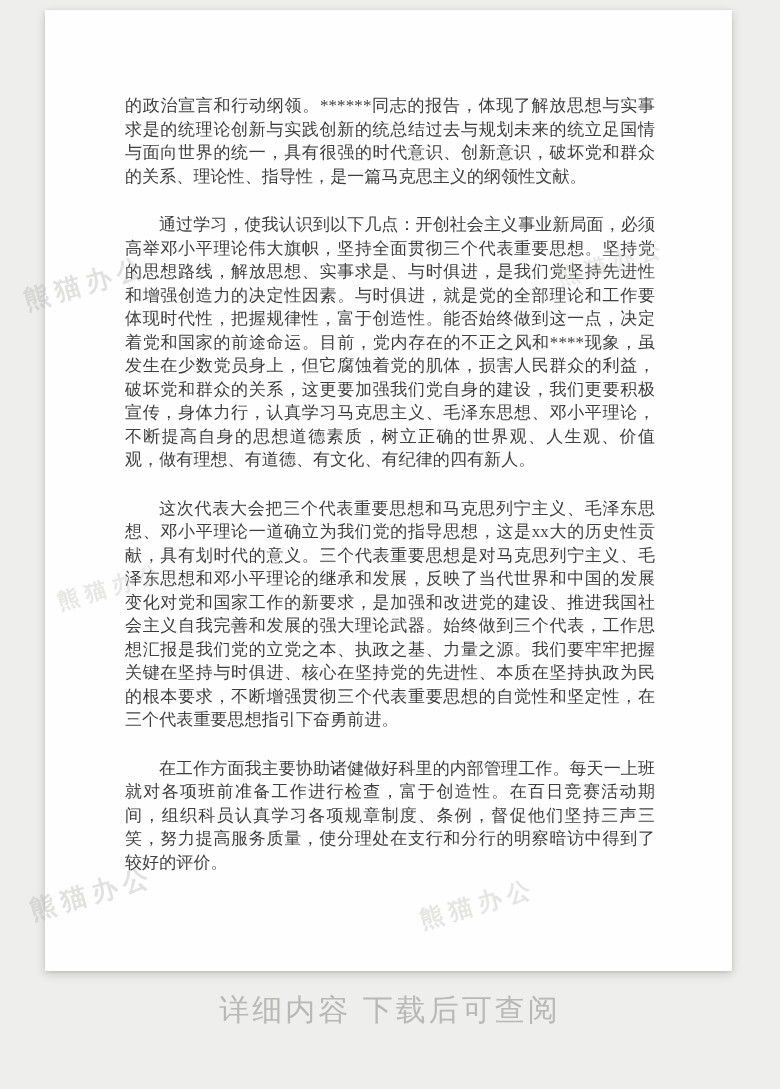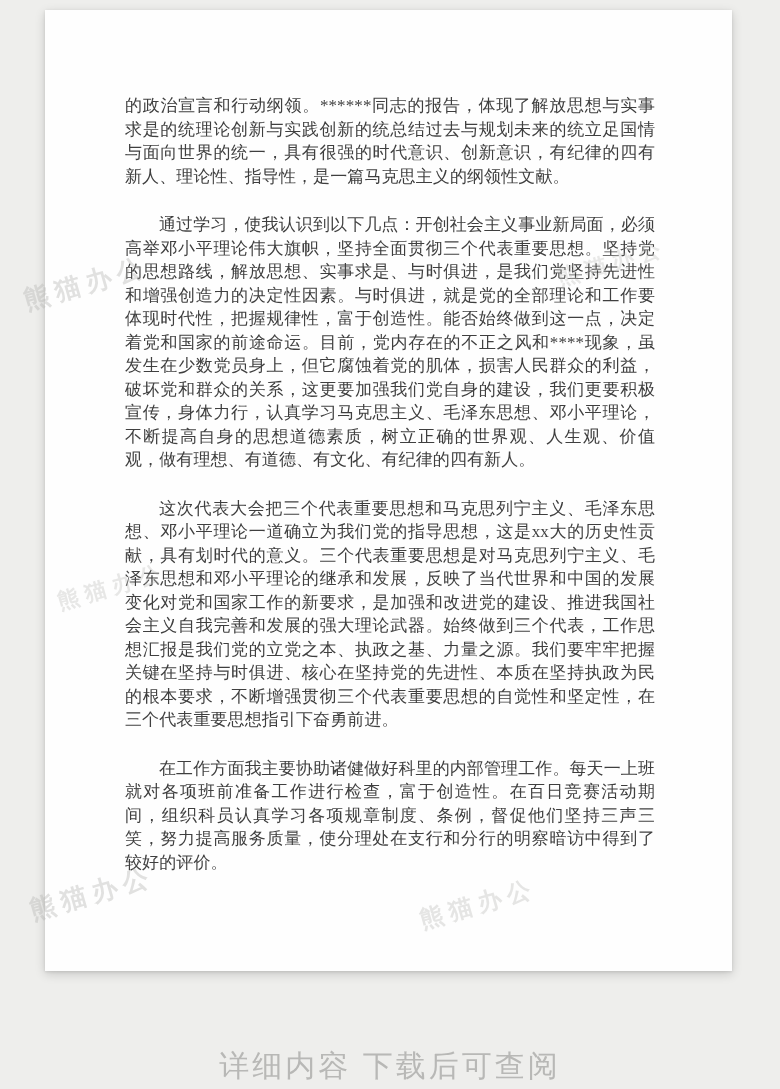--- a/index.html
+++ b/index.html
@@ -50,38 +50,38 @@
     letter-spacing: 6px;
     color: rgba(178,178,175,0.38);
     transform: rotate(-16deg);
     white-space: nowrap;
     pointer-events: none;
     user-select: none;
   }
   .footer-bar {
     position: absolute;
     left: 0;
-    top: 1046px;
+    top: 990px;
     width: 780px;
     text-align: center;
   }
   .footer-notice {
     font-family: "Liberation Sans", sans-serif;
     font-size: 30px;
     font-weight: normal;
     letter-spacing: 3px;
     color: #b8b8b6;
   }
 </style>
 </head>
 <body>
 
 <div class="page">
   <div class="doc-content">
-    <p class="continuation">的政治宣言和行动纲领。******同志的报告，体现了解放思想与实事求是的统理论创新与实践创新的统总结过去与规划未来的统立足国情与面向世界的统一，具有很强的时代意识、创新意识，有纪律的四有新人、理论性、指导性，是一篇马克思主义的纲领性文献。</p>
+    <p class="continuation">的政治宣言和行动纲领。******同志的报告，体现了解放思想与实事求是的统理论创新与实践创新的统总结过去与规划未来的统立足国情与面向世界的统一，具有很强的时代意识、创新意识，破坏党和群众的关系、理论性、指导性，是一篇马克思主义的纲领性文献。</p>
     <p>通过学习，使我认识到以下几点：开创社会主义事业新局面，必须高举邓小平理论伟大旗帜，坚持全面贯彻三个代表重要思想。坚持党的思想路线，解放思想、实事求是、与时俱进，是我们党坚持先进性和增强创造力的决定性因素。与时俱进，就是党的全部理论和工作要体现时代性，把握规律性，富于创造性。能否始终做到这一点，决定着党和国家的前途命运。目前，党内存在的不正之风和****现象，虽发生在少数党员身上，但它腐蚀着党的肌体，损害人民群众的利益，破坏党和群众的关系，这更要加强我们党自身的建设，我们更要积极宣传，身体力行，认真学习马克思主义、毛泽东思想、邓小平理论，不断提高自身的思想道德素质，树立正确的世界观、人生观、价值观，做有理想、有道德、有文化、有纪律的四有新人。</p>
     <p>这次代表大会把三个代表重要思想和马克思列宁主义、毛泽东思想、邓小平理论一道确立为我们党的指导思想，这是xx大的历史性贡献，具有划时代的意义。三个代表重要思想是对马克思列宁主义、毛泽东思想和邓小平理论的继承和发展，反映了当代世界和中国的发展变化对党和国家工作的新要求，是加强和改进党的建设、推进我国社会主义自我完善和发展的强大理论武器。始终做到三个代表，工作思想汇报是我们党的立党之本、执政之基、力量之源。我们要牢牢把握关键在坚持与时俱进、核心在坚持党的先进性、本质在坚持执政为民的根本要求，不断增强贯彻三个代表重要思想的自觉性和坚定性，在三个代表重要思想指引下奋勇前进。</p>
     <p>在工作方面我主要协助诸健做好科里的内部管理工作。每天一上班就对各项班前准备工作进行检查，富于创造性。在百日竞赛活动期间，组织科员认真学习各项规章制度、条例，督促他们坚持三声三笑，努力提高服务质量，使分理处在支行和分行的明察暗访中得到了较好的评价。</p>
   </div>
 </div>
 
 <span class="watermark" style="left:22px; top:266px;">熊猫办公</span>
 <span class="watermark" style="left:556px; top:248px; font-size:22px; color:rgba(182,182,179,0.30);">熊猫办公</span>
 <span class="watermark" style="left:56px; top:572px; font-size:22px; color:rgba(182,182,179,0.32);">熊猫办公</span>
 <span class="watermark" style="left:28px; top:876px;">熊猫办公</span>

